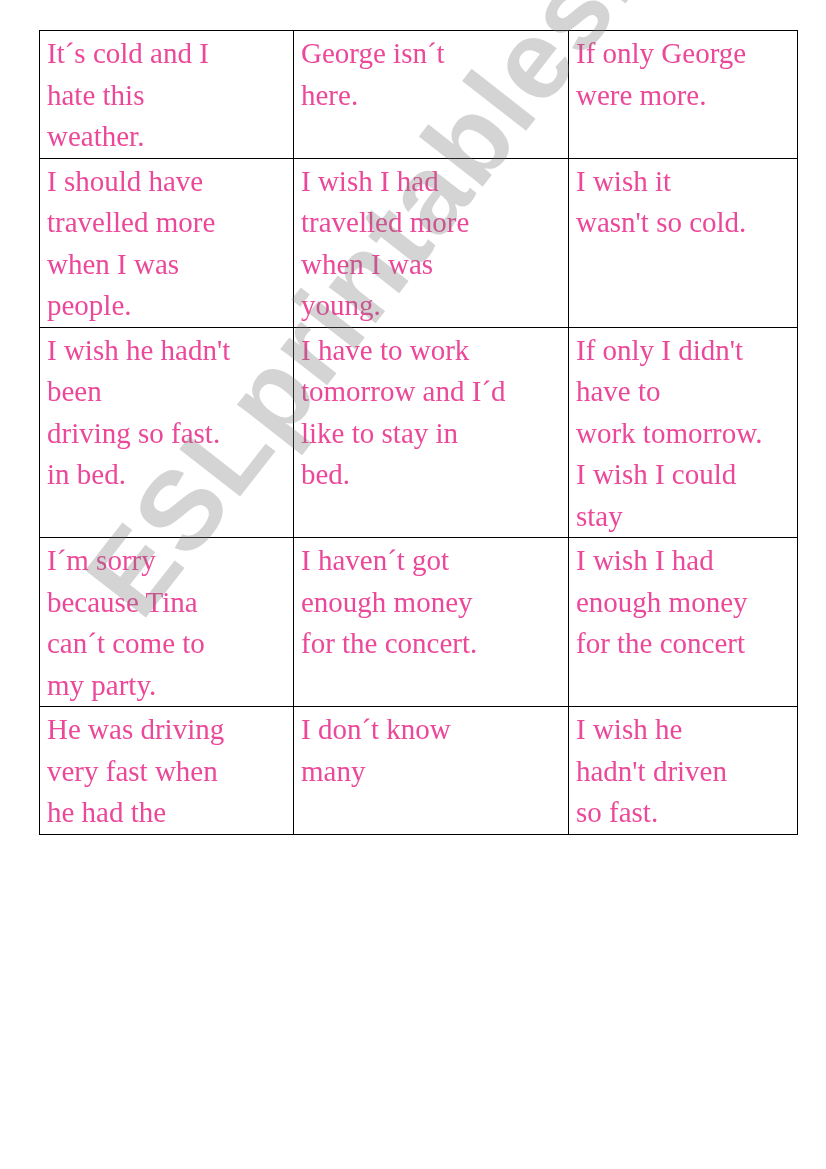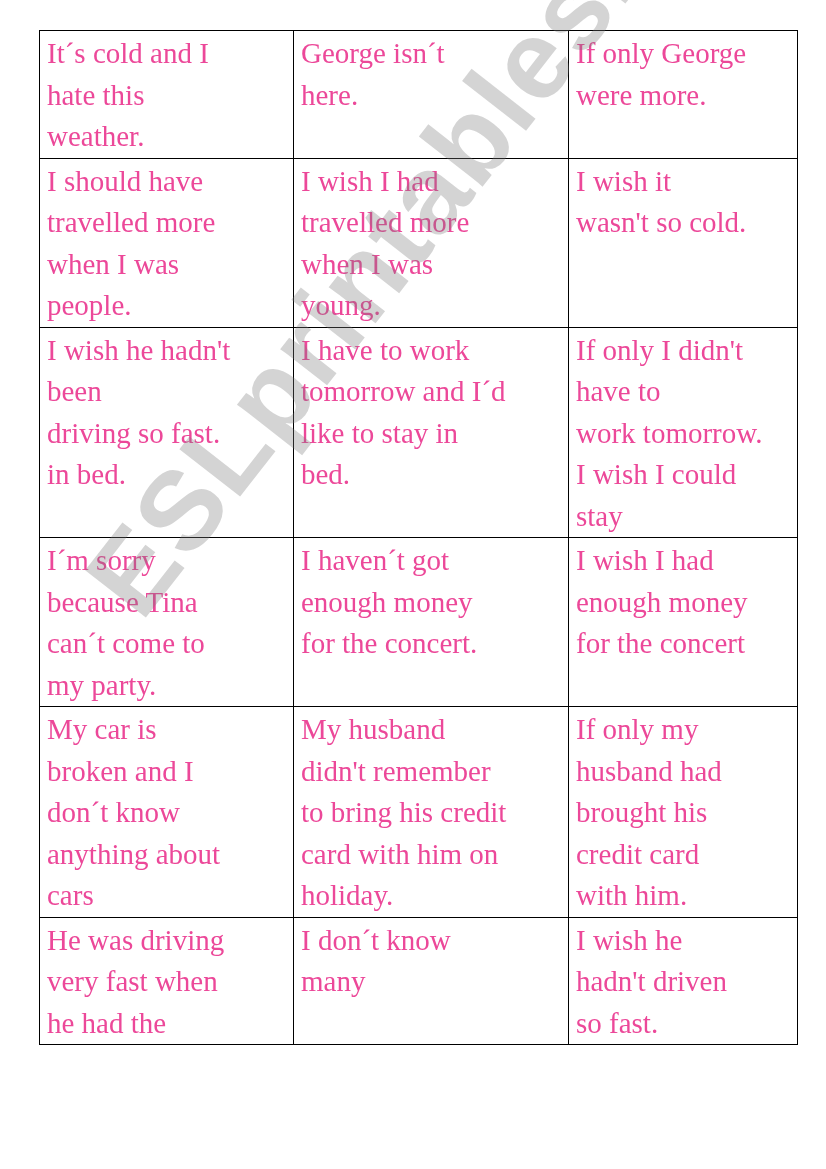--- a/index.html
+++ b/index.html
@@ -81,37 +81,20 @@
 because Tina
 can´t come to
 my party.</td>
       <td>I haven´t got
 enough money
 for the concert.</td>
       <td>I wish I had
 enough money
 for the concert</td>
     </tr>
-    <tr style="height:208px">
-      <td>My car is
-broken and I
-don´t know
-anything about
-cars</td>
-      <td>My husband
-didn't remember
-to bring his credit
-card with him on
-holiday.</td>
-      <td>If only my
-husband had
-brought his
-credit card
-with him.</td>
-    </tr>
     <tr style="height:125px">
       <td>He was driving
 very fast when
 he had the</td>
       <td class="big">I don´t know
 many</td>
       <td>I wish he
 hadn't driven
 so fast.</td>
     </tr>

